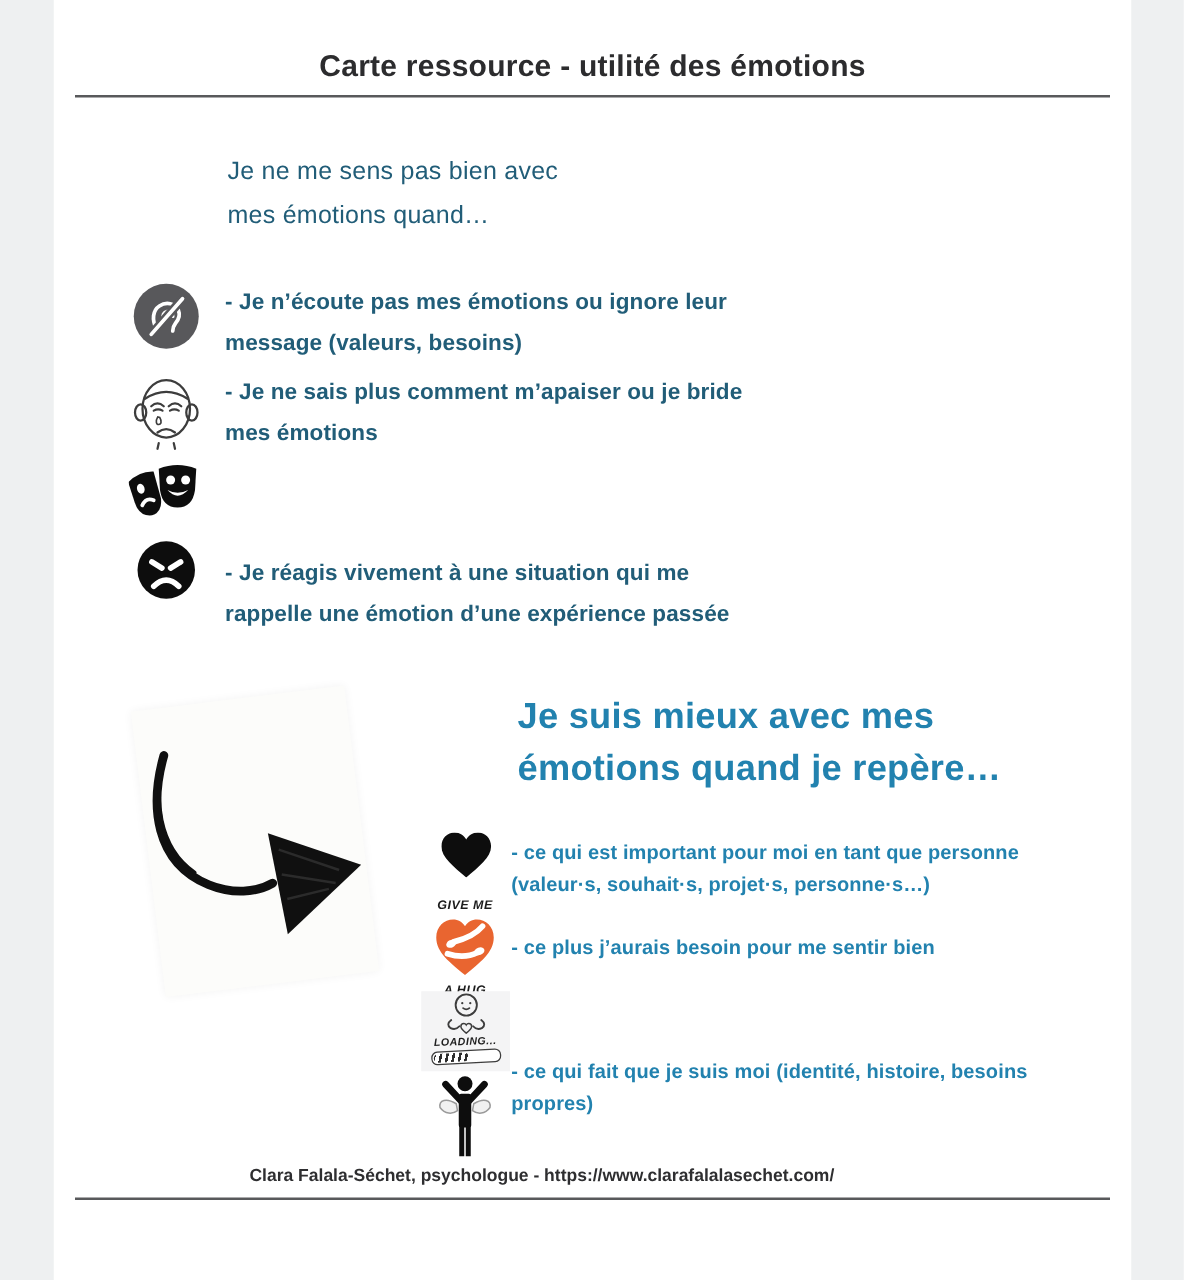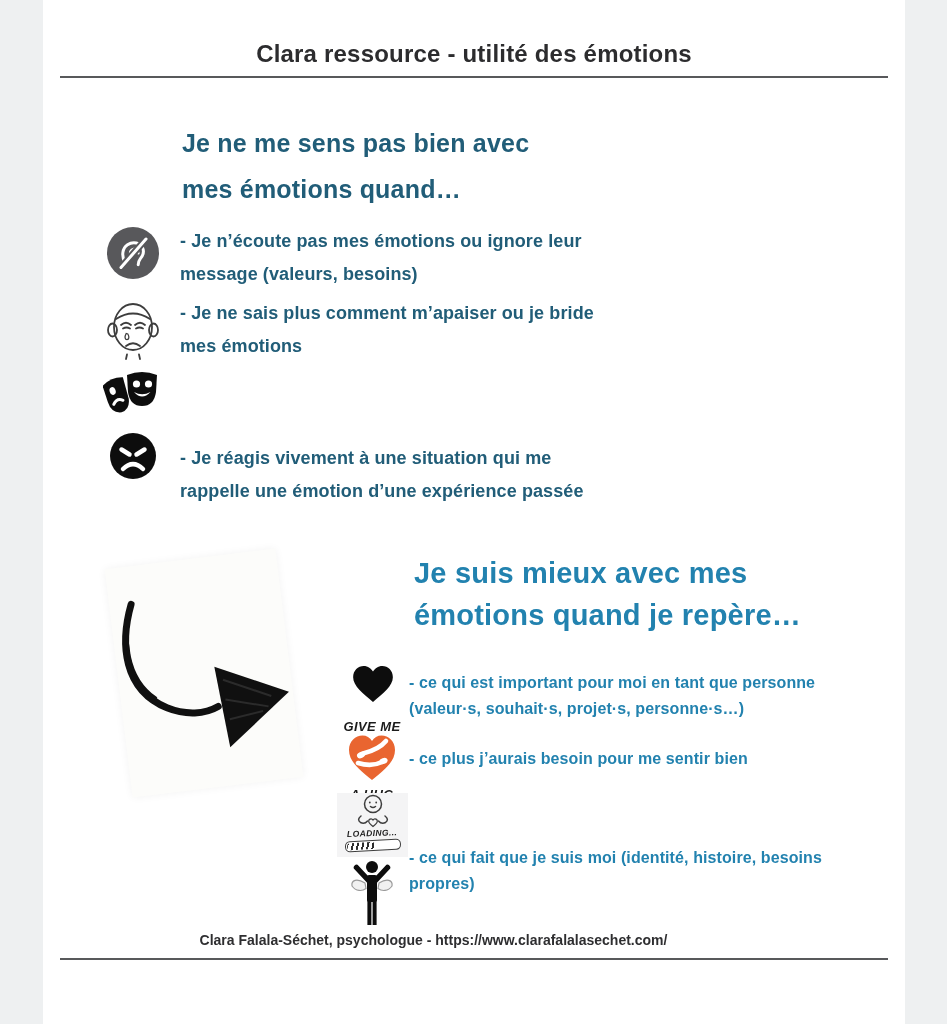--- a/index.html
+++ b/index.html
@@ -13,21 +13,21 @@
     background:#ffffff;
   }
   .abs{position:absolute;}
   .rule{height:2px;background:#58595b;}
   .doc-title{
     left:0;top:40px;width:862px;text-align:center;
     font-size:24px;font-weight:bold;color:#2c2c2e;letter-spacing:0.2px;
   }
   .h-neg{
     left:139px;top:120px;
-    font-size:25px;font-weight:bold;line-height:46px;color:#215d78;
+    font-size:20px;font-weight:normal;line-height:35px;color:#215d78;
     white-space:pre-line;letter-spacing:0.2px;
   }
   .h-pos{
     left:371px;top:552px;
     font-size:29px;font-weight:bold;line-height:42px;color:#2282af;
     white-space:pre-line;letter-spacing:0.2px;
   }
   .neg-text{
     font-size:18px;font-weight:bold;line-height:33px;color:#215d78;
     white-space:pre-line;letter-spacing:0.1px;
@@ -35,21 +35,21 @@
   .pos-text{
     font-size:16px;font-weight:bold;line-height:26px;color:#2282af;
     white-space:pre-line;letter-spacing:0.1px;
   }
   .footer-credit{
     left:0;top:932px;width:781px;text-align:center;
     font-size:14px;font-weight:bold;color:#2e2e30;
   }
   .icon-box{display:block;}
   .hug-label{
-    width:70px;text-align:center;font-size:13px;font-weight:bold;
+    width:70px;text-align:center;font-size:10px;font-weight:bold;
     color:#1c1c1c;letter-spacing:0.4px;font-style:italic;
   }
   .arrow-card{
     left:75px;top:558px;width:172px;height:230px;
     background:#fcfcfa;transform:rotate(-7deg);
     box-shadow:0 0 8px rgba(0,0,0,0.05);
   }
   .loading-card{
     left:294px;top:793px;width:71px;height:64px;background:#f4f4f5;
     display:flex;flex-direction:column;align-items:center;justify-content:flex-start;
@@ -66,21 +66,21 @@
     position:absolute;left:1px;top:1px;bottom:1px;width:52%;
     border-radius:4px;
     background:repeating-linear-gradient(105deg,#2c2c2c 0 2px,transparent 2px 5px);
   }
 </style>
 </head>
 <body>
 
 <div class="page">
 
-  <div class="abs doc-title">Clara ressource - utilité des émotions</div>
+  <div class="abs doc-title">Carte ressource - utilité des émotions</div>
   <div class="abs rule" style="left:17px;top:76px;width:828px;"></div>
 
   <div class="abs h-neg">Je ne me sens pas bien avec
 mes émotions quand…</div>
 
   <span class="abs icon-box" style="left:62px;top:225px;">
     <svg width="56" height="56" viewBox="0 0 56 56">
       <circle cx="28" cy="28" r="26" fill="#58585b"></circle>
       <path d="M20 38 C16.5 31 17 23.5 22.5 19.8 C28 16 35.2 17.6 37.7 23.2 C39.7 27.8 37.6 31 35.4 33.6 C33.8 35.6 33.3 37.6 33.2 39.8" fill="none" stroke="#ffffff" stroke-width="3" stroke-linecap="round"></path>
       <path d="M25.5 30.5 C24.3 27.2 25.9 24.4 28.6 23.9 C31.3 23.4 33.4 25.4 33.4 28.2" fill="none" stroke="#ffffff" stroke-width="2.4" stroke-linecap="round"></path>

